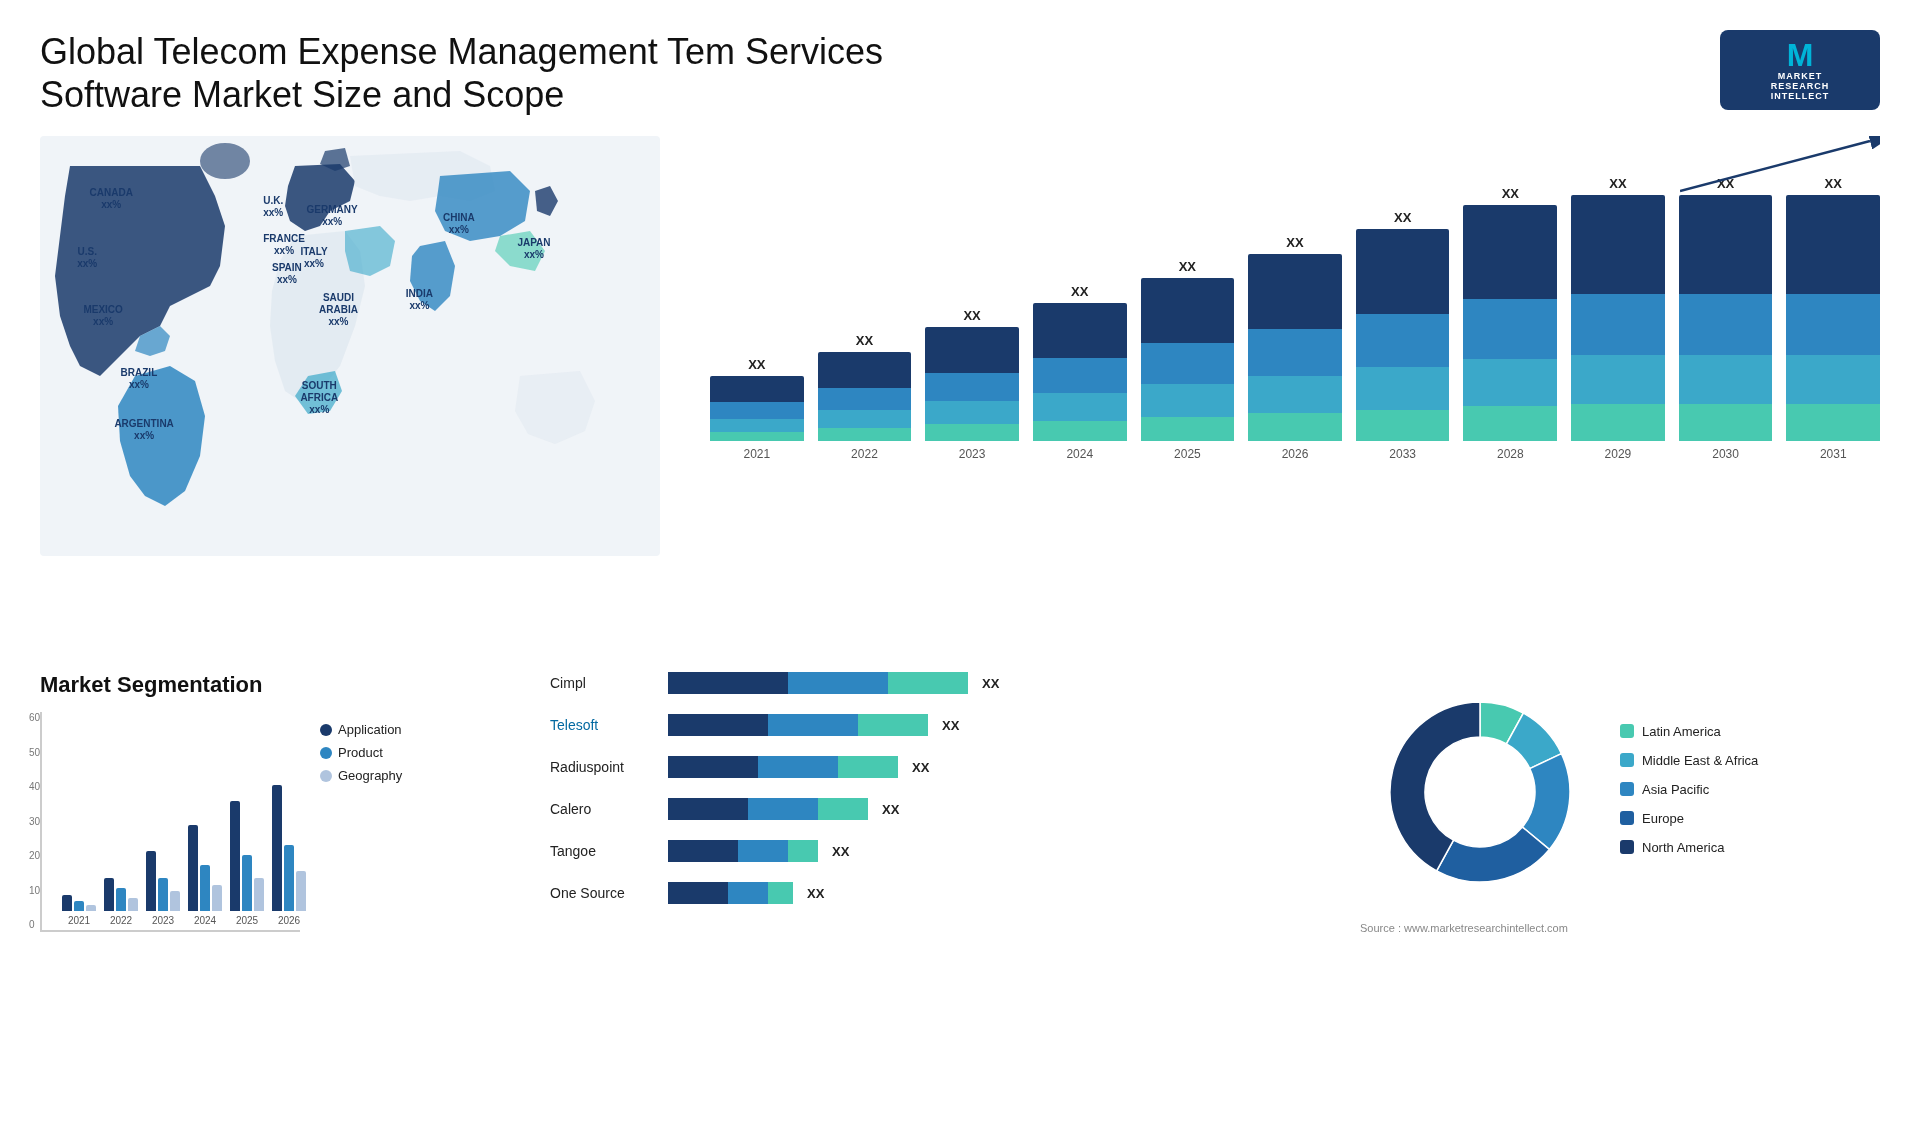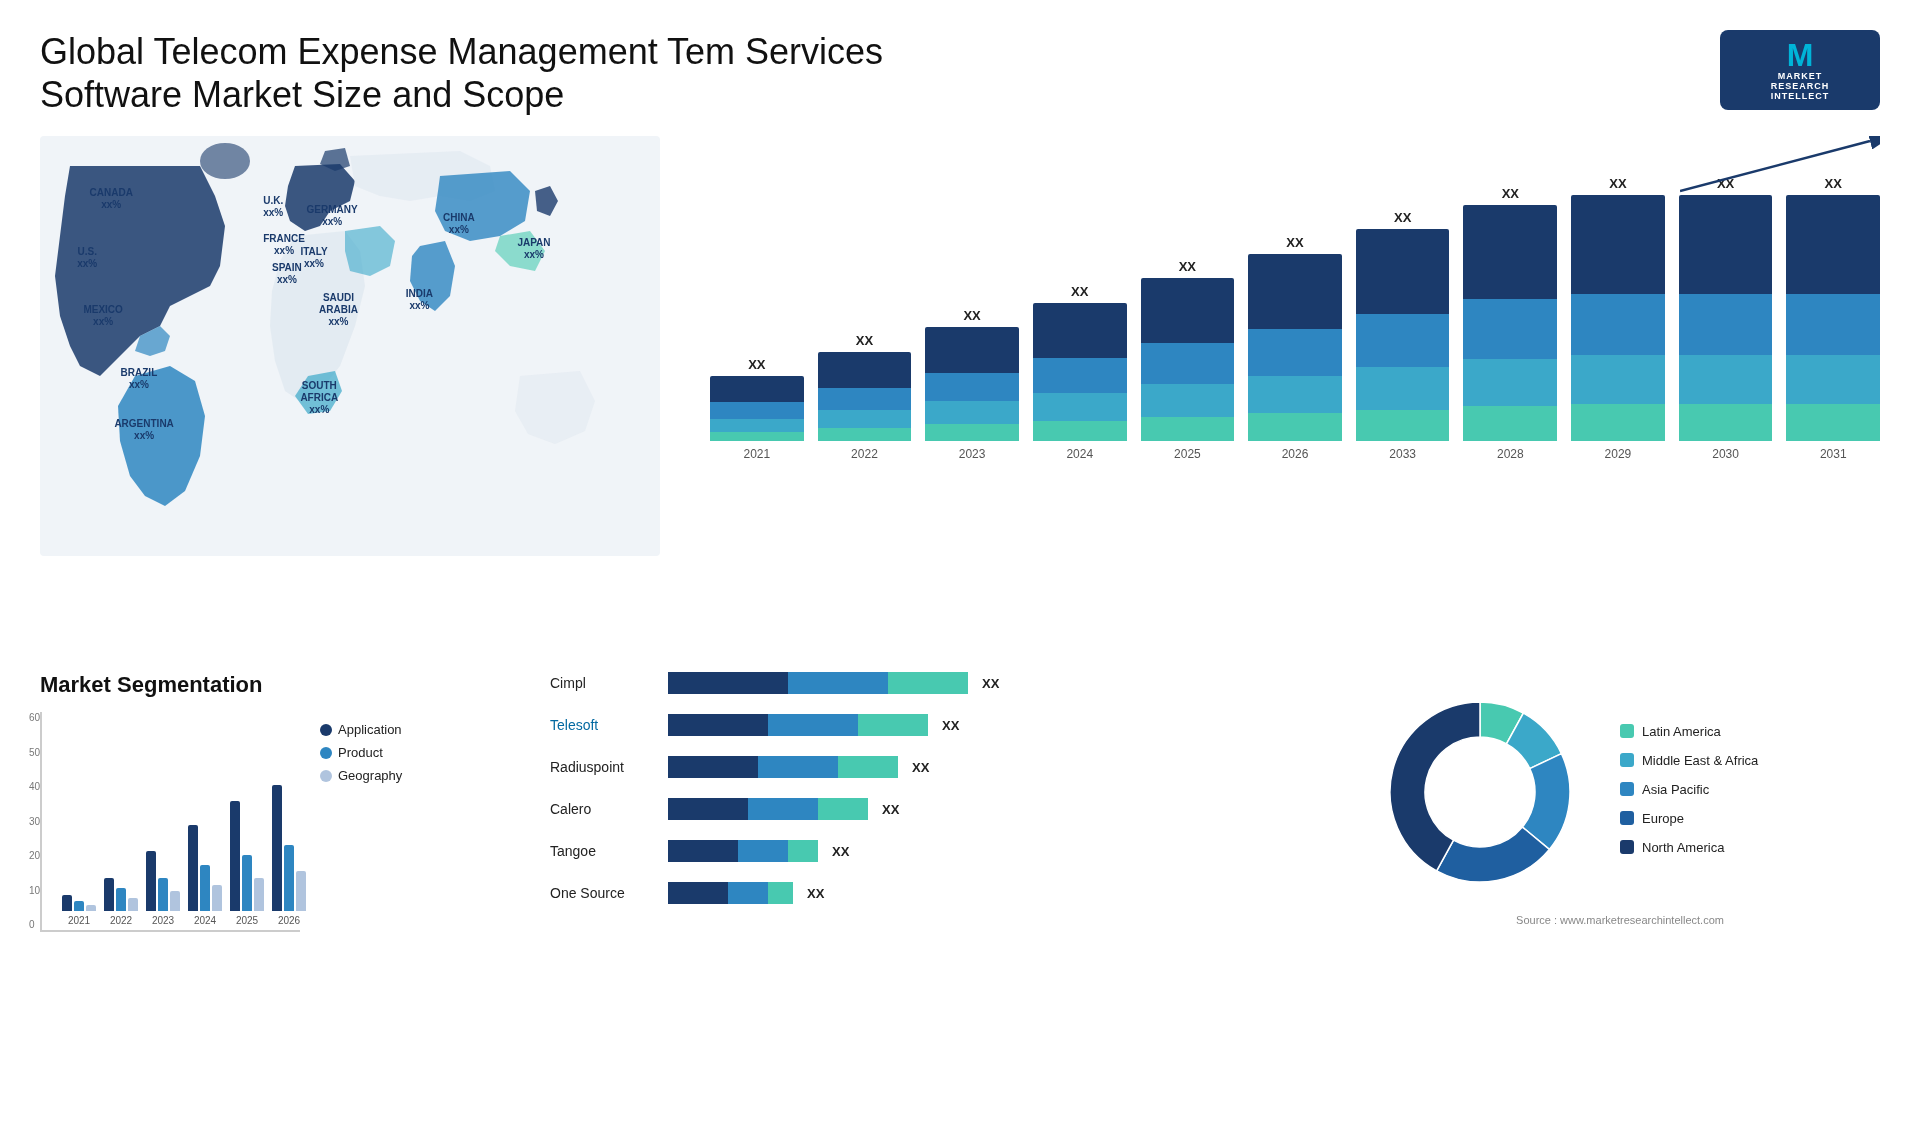--- a/index.html
+++ b/index.html
@@ -159,22 +159,22 @@
       flex-shrink: 0;
     }
     .regional-legend {
       display: flex;
       flex-direction: column;
       gap: 8px;
     }
     .source-text {
       font-size: 11px;
       color: #888;
-      text-align: center;
-      margin-top: 2px;
+      text-align: left;
+      margin-top: 10px;
     }
     
     .map-label {
       position: absolute;
       font-size: 10px;
       font-weight: 700;
       color: #1a3a6b;
       text-align: center;
       line-height: 1.2;
     }

